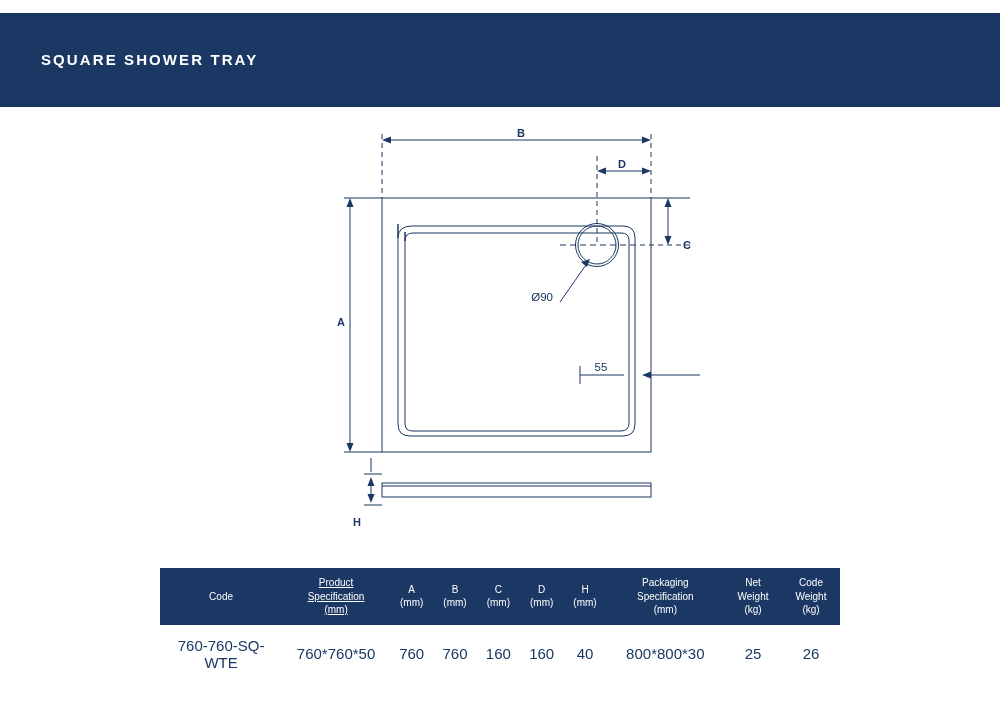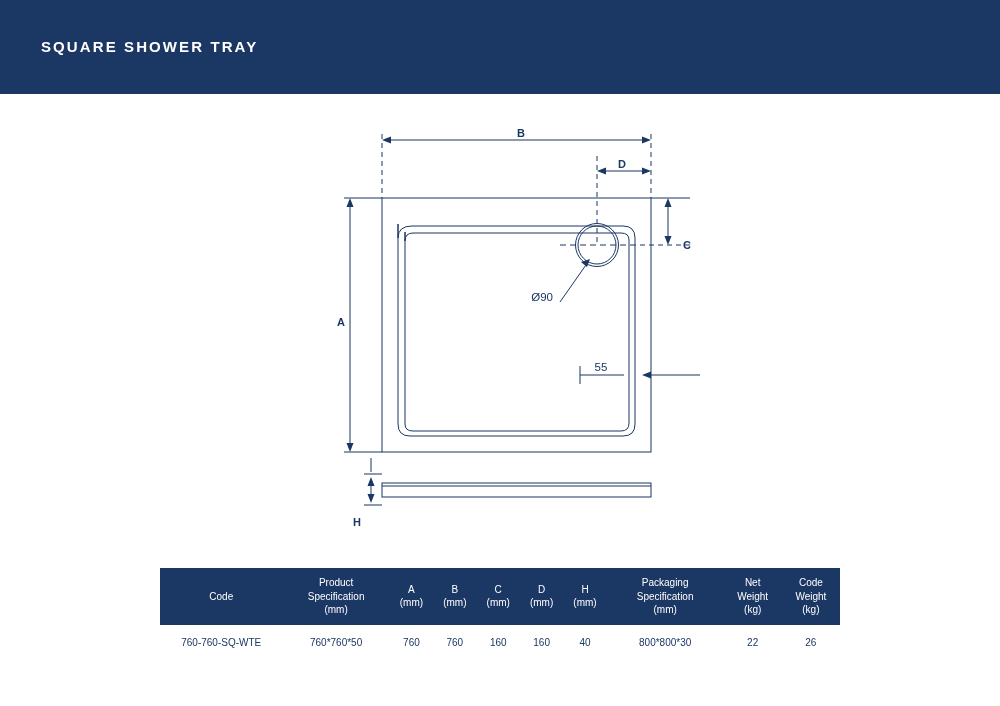--- a/index.html
+++ b/index.html
@@ -17,21 +17,21 @@
   }
   .page {
     position: relative;
     width: 1000px;
     height: 706px;
   }
   
   .header-bar {
     position: absolute;
     left: 0;
-    top: 0;
+    top: 13px;
     width: 1000px;
     height: 94px;
     background: #1b3763;
   }
   .header-title {
     position: absolute;
     left: 41px;
     top: 38px;
     color: #ffffff;
     font-size: 15px;
@@ -67,25 +67,25 @@
     padding: 8px 2px;
     text-align: center;
     line-height: 1.35;
     vertical-align: middle;
     height: 35px;
   }
   .spec-table tbody td {
     color: #1b3763;
     padding: 12px 2px;
     text-align: center;
-    font-size: 10px;
+    font-size: 15px;
     background: #ffffff;
   }
   .col-code { width: 122px; }
-  .col-prodspec { width: 105px; }
+  .col-prodspec { width: 105px; text-decoration: underline; }
   .col-a, .col-b, .col-c, .col-d, .col-h { width: 40px; }
   .col-pack { width: 115px; }
   .col-net, .col-gross { width: 55px; }
   .hdr-sub { display: block; }
 </style>
 </head>
 <body>
 
 <div class="page">
 
@@ -221,19 +221,19 @@
     <tbody>
       <tr>
         <td>760-760-SQ-WTE</td>
         <td>760*760*50</td>
         <td>760</td>
         <td>760</td>
         <td>160</td>
         <td>160</td>
         <td>40</td>
         <td>800*800*30</td>
-        <td>22</td>
+        <td>25</td>
         <td>26</td>
       </tr>
     </tbody>
   </table>
 
 </div>
 
 </body></html>

